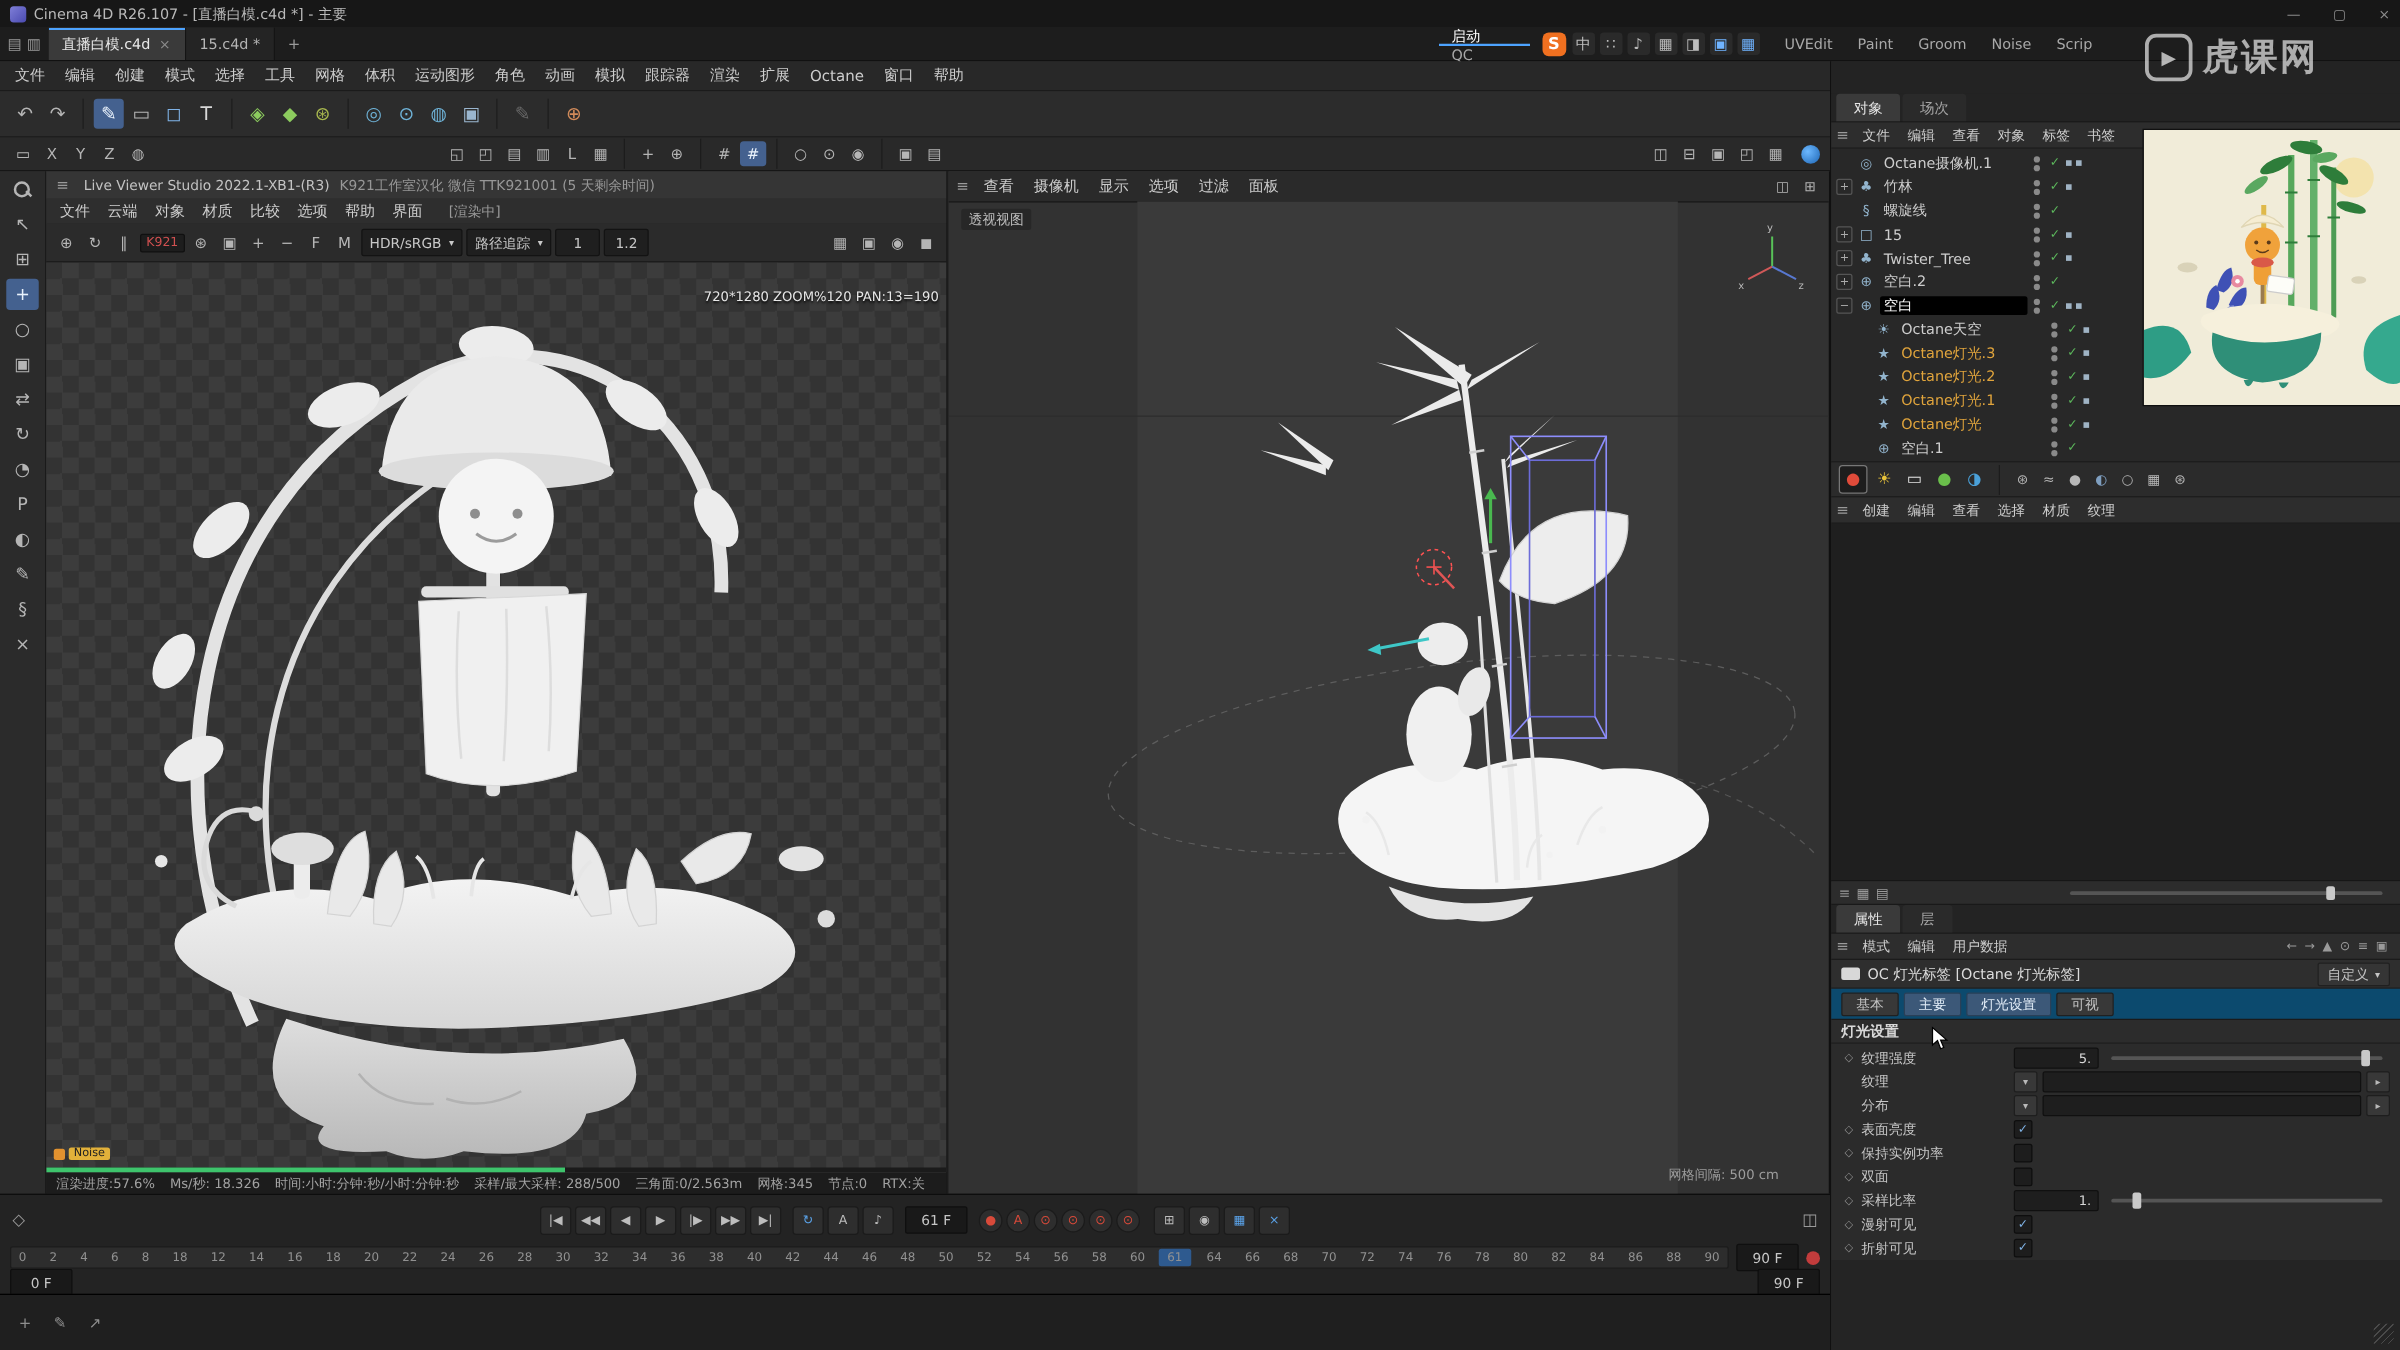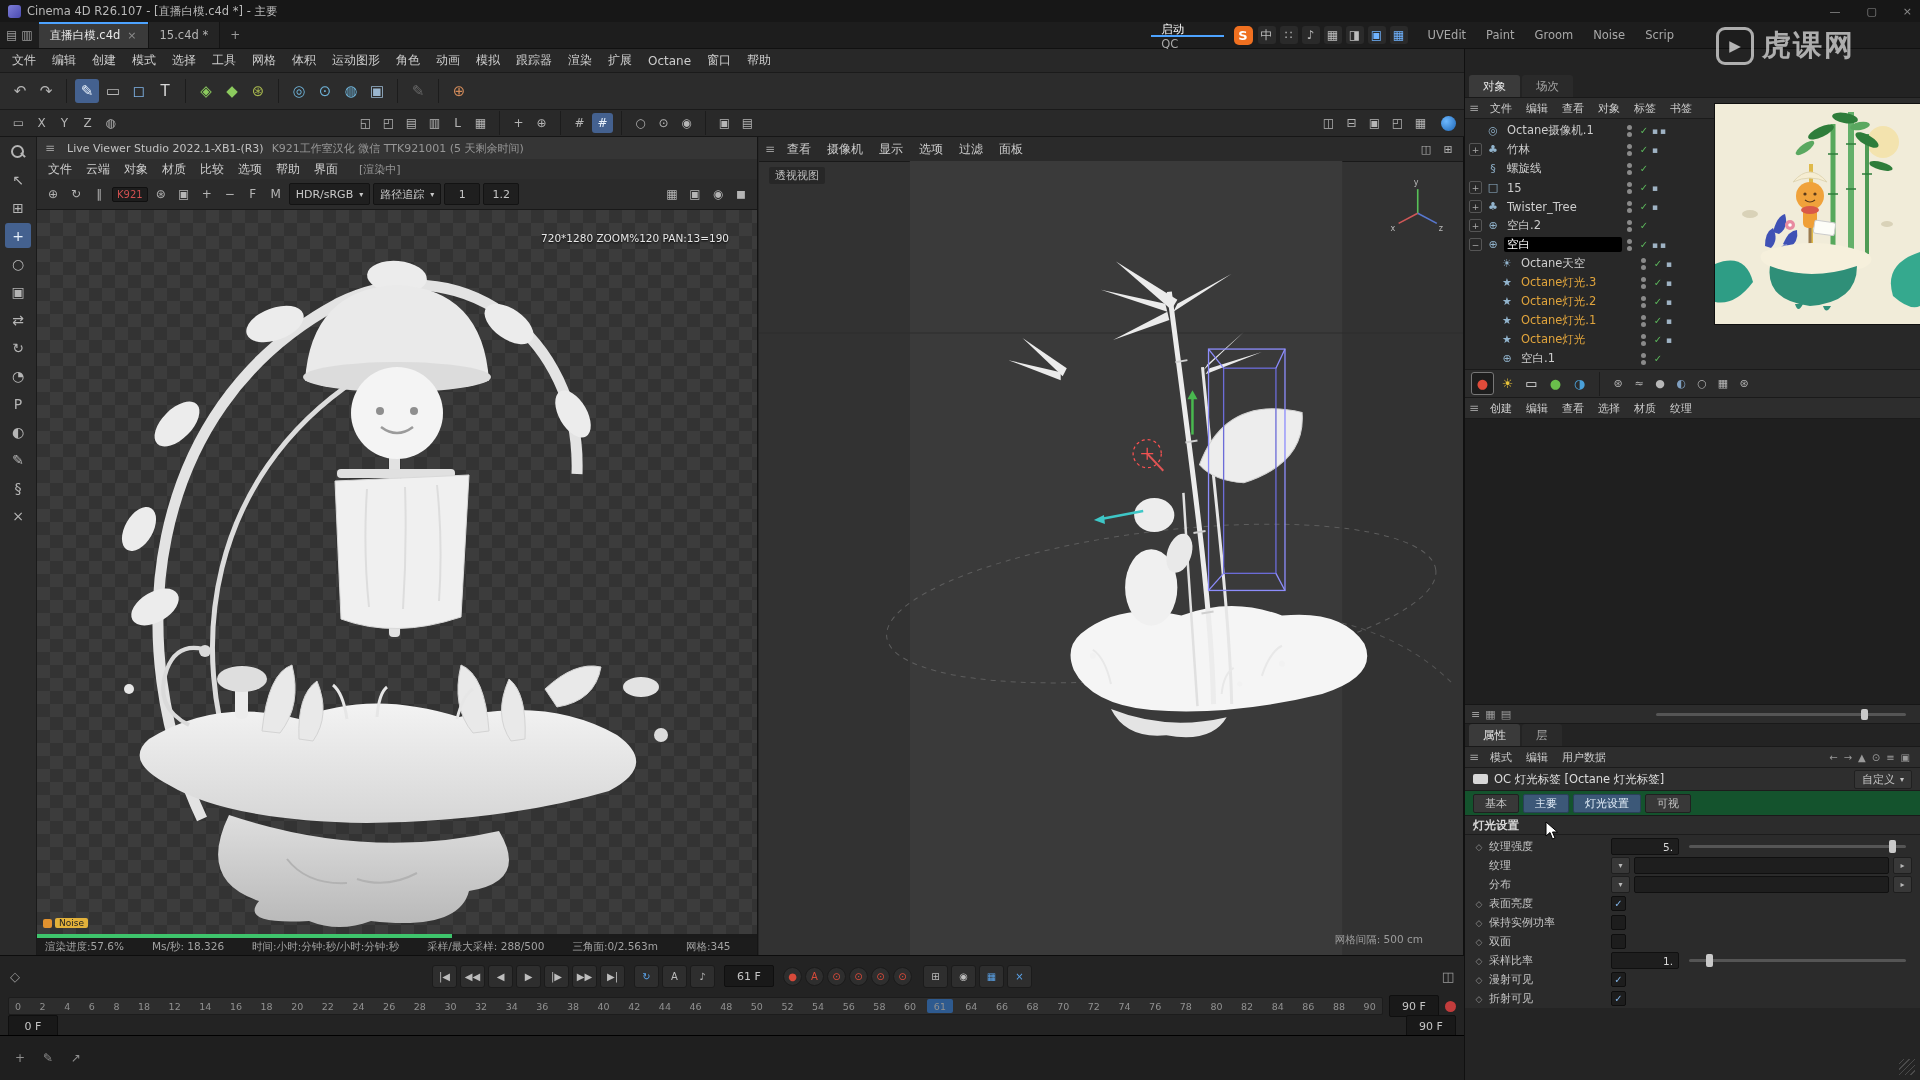--- a/index.html
+++ b/index.html
@@ -57,21 +57,21 @@
   .lv-tag{margin-left:14px;color:#9a9a9a;font-size:11px;}
   .lv-toolbar{height:30px;background:#2b2b2b;border-bottom:1px solid #191919;display:flex;align-items:center;gap:3px;padding:0 6px;flex:0 0 auto;}
   .lv-toolbar .ibtn{min-width:20px;height:20px;font-size:12px;}
   .badge{background:#1d1d1d;border:1px solid #101010;color:#d05050;font-size:10px;padding:1px 4px;border-radius:2px;}
   .select{height:20px;background:#1f1f1f;border:1px solid #131313;border-radius:2px;display:flex;align-items:center;
           gap:6px;padding:0 6px;font-size:11px;color:#c9c9c9;}
   .numbox{width:34px;height:20px;background:#1f1f1f;border:1px solid #131313;border-radius:2px;display:flex;align-items:center;justify-content:center;font-size:11px;}
   .lv-image{position:relative;flex:1 1 auto;overflow:hidden;
             background:repeating-conic-gradient(#3c3c3c 0% 25%, #333333 0% 50%) 0 0/26px 26px;}
   .lv-image svg{position:absolute;inset:0;width:100%;height:100%;}
-  .lv-overlay{position:absolute;top:22px;right:28px;font-size:10.5px;color:#e8e8e8;text-shadow:0 1px 2px #000;}
+  .lv-overlay{position:absolute;top:22px;right:6px;font-size:10.5px;color:#e8e8e8;text-shadow:0 1px 2px #000;}
   .noise-chip{position:absolute;left:6px;bottom:10px;display:flex;align-items:center;gap:3px;}
   .noise-chip .sq{width:9px;height:9px;background:#e2922f;border-radius:2px;}
   .noise-chip .tx{background:#e2b13a;color:#222;font-size:9px;padding:0 4px;border-radius:2px;}
   .lv-progress{position:absolute;left:0;bottom:0;height:4px;width:100%;background:#1b1b1b;}
   .lv-progress i{display:block;height:100%;background:#3ec46c;}
   .lv-status{height:17px;background:#1c1c1c;display:flex;align-items:center;gap:14px;padding:0 8px;font-size:10.5px;color:#a2a2a2;flex:0 0 auto;white-space:nowrap;overflow:hidden;}
   
   #vp{position:absolute;left:759px;top:137px;width:705px;height:818px;background:#323232;box-sizing:border-box;border-right:1px solid #101010;}
   .vp-menu{height:24px;background:#2a2a2a;border-bottom:1px solid #191919;display:flex;align-items:center;padding:0 6px;font-size:11.5px;}
   .vp-label{position:absolute;left:10px;top:30px;font-size:11px;color:#bdbdbd;background:rgba(0,0,0,.22);padding:1px 6px;border-radius:2px;}
@@ -122,21 +122,21 @@
   .octane-bar{height:27px;background:#2b2b2b;border-bottom:1px solid #1a1a1a;display:flex;align-items:center;gap:3px;padding:0 6px;flex:0 0 auto;}
   .octane-bar .ibtn{min-width:21px;height:21px;font-size:13px;}
   .octane-bar .ibtn.sel{background:#1d1d1d;border:1px solid #777;}
   .mm-empty{height:285px;background:#1f1f1f;border-bottom:1px solid #161616;flex:0 0 auto;}
   .minibar{height:18px;background:#2c2c2c;border-bottom:1px solid #191919;display:flex;align-items:center;gap:5px;padding:0 6px;font-size:11px;color:#9a9a9a;flex:0 0 auto;}
   .minibar .slider{margin-left:auto;position:relative;width:250px;height:3px;background:#555;border-radius:2px;margin-right:8px;}
   .minibar .slider i{position:absolute;top:-4px;left:82%;width:7px;height:11px;background:#c9c9c9;border-radius:2px;}
   .attr-title{height:22px;display:flex;align-items:center;gap:6px;padding:0 8px;font-size:11.5px;color:#dcdcdc;background:#2e2e2e;border-bottom:1px solid #1c1c1c;flex:0 0 auto;}
   .attr-title .oicn{width:15px;height:10px;background:#d8d8d8;border-radius:2px;}
   .preset{margin-left:auto;height:17px;background:#353535;border:1px solid #202020;border-radius:2px;display:flex;align-items:center;gap:5px;padding:0 7px;font-size:11px;color:#c5c5c5;}
-  .attr-btns{height:24px;display:flex;align-items:center;gap:4px;padding:0 8px;background:#14532d;border-bottom:1px solid #1a1a1a;flex:0 0 auto;}
+  .attr-btns{height:24px;display:flex;align-items:center;gap:4px;padding:0 8px;background:#0c4a6e;border-bottom:1px solid #1a1a1a;flex:0 0 auto;}
   .abtn{height:17px;display:flex;align-items:center;padding:0 11px;background:#383838;border:1px solid #202020;border-radius:2px;font-size:11px;color:#c3c3c3;}
   .abtn.sel{background:#3c5878;border-color:#2a4058;color:#e2edf8;}
   .attr-section{height:18px;display:flex;align-items:center;padding:0 8px;font-size:11.5px;font-weight:bold;color:#d8d8d8;background:#2c2c2c;border-bottom:1px solid #1c1c1c;flex:0 0 auto;}
   .attr-rows{flex:0 0 auto;background:#2b2b2b;padding-top:2px;}
   .attr-row{display:flex;align-items:center;height:19px;padding:0 8px;gap:4px;font-size:11px;}
   .dia{width:12px;color:#8c8c8c;font-size:9px;text-align:center;}
   .alabel{width:118px;color:#c6c6c6;overflow:hidden;white-space:nowrap;}
   .afield{width:56px;height:15px;background:#1e1e1e;border:1px solid #101010;border-radius:2px;display:flex;align-items:center;justify-content:flex-end;padding:0 5px;font-size:10.5px;color:#d8d8d8;}
   .afield.long{flex:1;justify-content:flex-start;}
   .aslider{position:relative;flex:1;height:3px;background:#555;border-radius:2px;margin:0 6px;}
@@ -499,21 +499,21 @@
       <span class="lv-overlay">720*1280 ZOOM%120 PAN:13=190</span>
       <span class="noise-chip">
         <span class="sq"></span>
         <span class="tx">Noise</span>
       </span>
       <span class="lv-progress">
           <i style="width:57.6%"></i>
         </span>
     </div>
     <div class="lv-status">
-      <span data-repeat="live_viewer.status_items" style="gap:28px">
+      <span data-repeat="live_viewer.status_items" style="gap:12px">
 
       <span>渲染进度:57.6%</span>
           <span>Ms/秒: 18.326</span>
           <span>时间:小时:分钟:秒/小时:分钟:秒</span>
           <span>采样/最大采样: 288/500</span>
           <span>三角面:0/2.563m</span>
           <span>网格:345</span>
           <span>节点:0</span>
           <span>RTX:关</span>
         </span>

